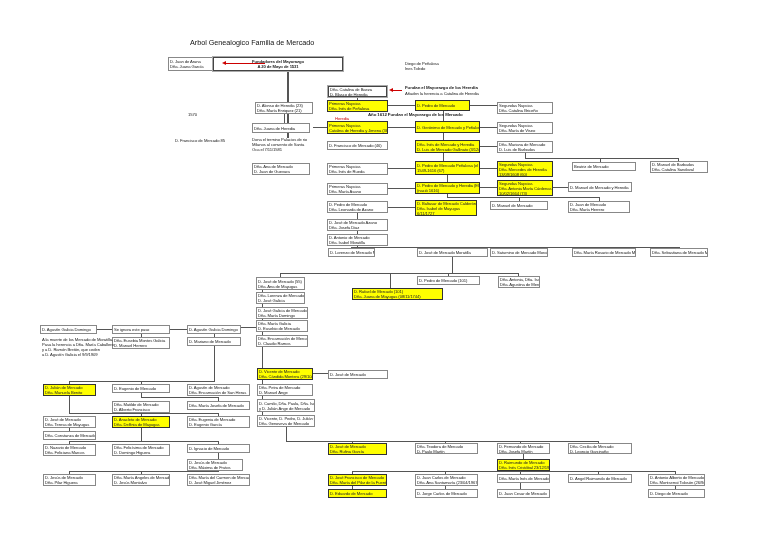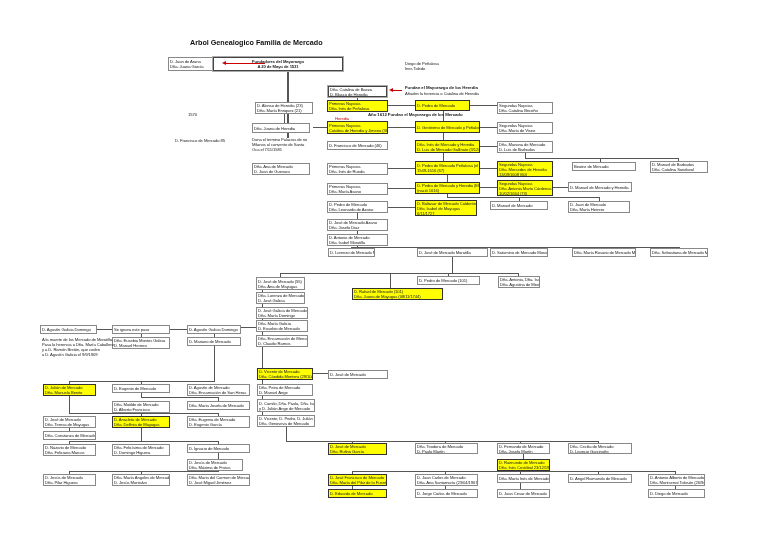--- a/index.html
+++ b/index.html
@@ -1,18 +1,18 @@
 <!DOCTYPE html>
 <html><head>
 <meta charset="utf-8">
 <style>
   html,body{margin:0;padding:0;background:#e8e8e8;}
   #canvas{position:relative;width:768px;height:543px;background:#ffffff;
     font-family:"Liberation Sans",sans-serif;overflow:hidden;}
-  #title{position:absolute;left:190px;top:38px;font-size:7.2px;font-weight:bold;color:#111;}
+  #title{position:absolute;left:190px;top:38px;font-size:7.2px;font-weight:normal;color:#111;}
   .person{position:absolute;background:#fff;border:1px solid #888;box-sizing:border-box;
     font-size:4.2px;line-height:5px;color:#222;padding:0 1px;display:flex;
     flex-direction:column;justify-content:center;overflow:hidden;white-space:nowrap;
     letter-spacing:-0.1px;}
   .person.hl{background:#ffff00;border-color:#333;}
   .person.strong{border:1px solid #444;box-shadow:0 0 0 1px #aaa;}
   .person.bold{font-weight:bold;}
   .person.center{text-align:center;}
   .line{position:absolute;background:#555;}
   .note{position:absolute;font-size:4.2px;line-height:5px;color:#222;white-space:nowrap;letter-spacing:-0.1px;}

